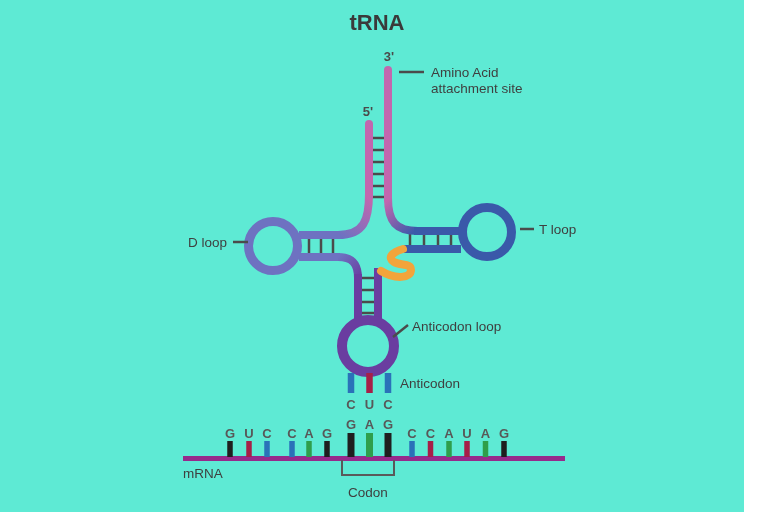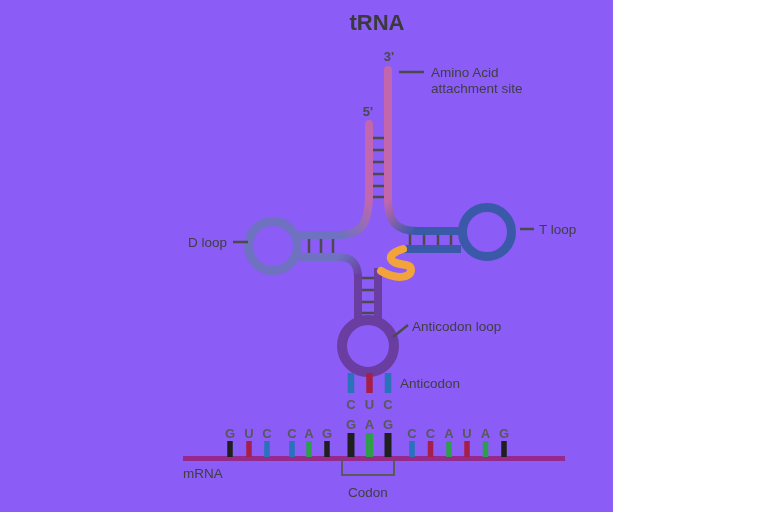--- a/index.html
+++ b/index.html
@@ -1,16 +1,16 @@
 <!DOCTYPE html>
 <html><head>
 <meta charset="utf-8">
 <style>
   html,body{margin:0;padding:0;background:#fff;}
-  .stage{position:relative;width:613px;height:512px;background:#8b5cf6;overflow:hidden;
+  .stage{position:relative;width:744px;height:512px;background:#5eead4;overflow:hidden;
          font-family:"Liberation Sans",sans-serif;}
   svg{display:block;}
   .title-text{font:bold 22px "Liberation Sans",sans-serif;fill:#3a3a3a;}
   .label{font:13.5px "Liberation Sans",sans-serif;fill:#3f3f3f;}
   .prime{font:bold 13px "Liberation Sans",sans-serif;fill:#4a4a4a;}
   .base-letter{font:bold 13px "Liberation Sans",sans-serif;fill:#585858;}
   .rung{stroke:#4b4b4b;stroke-width:2.5;}
   .pointer{stroke:#4b4b4b;stroke-width:2.5;fill:none;}
 </style>
 </head>

